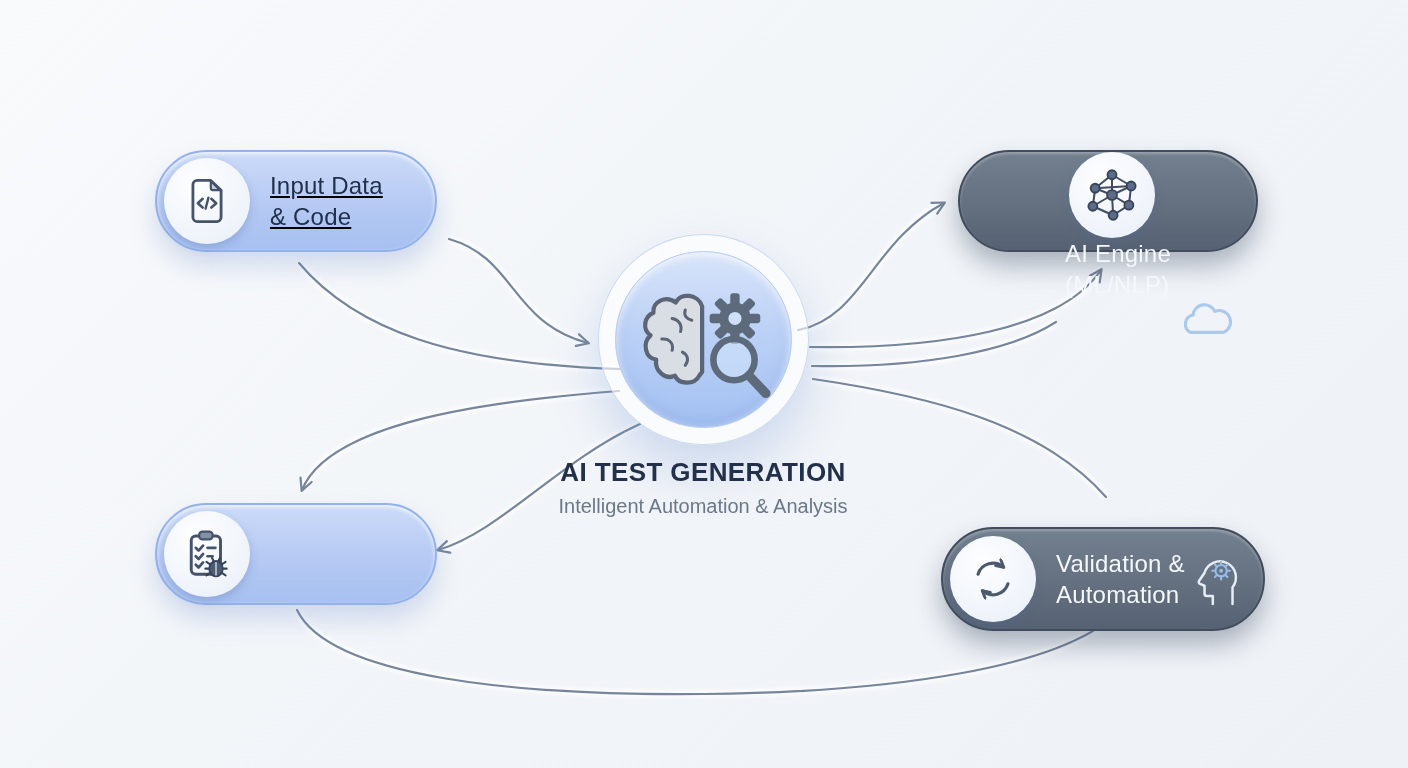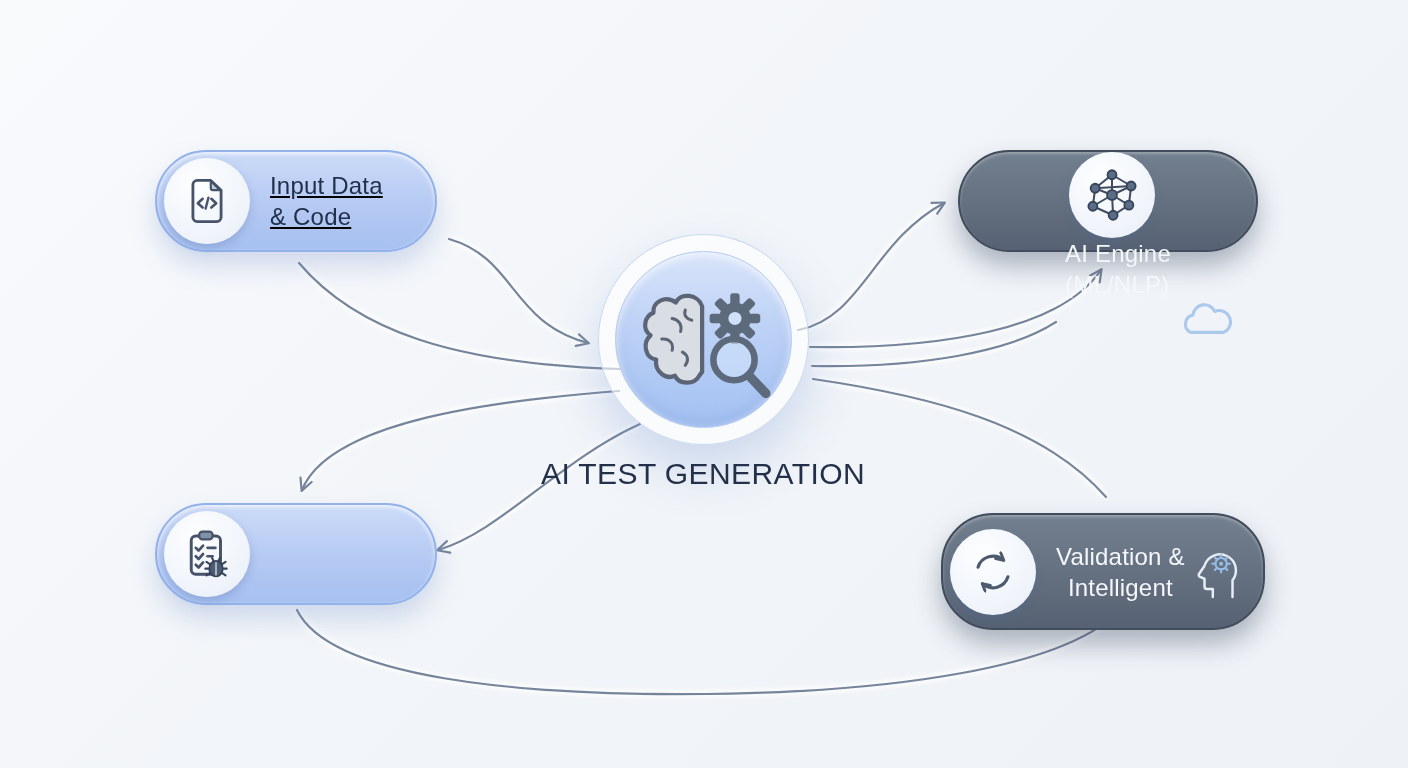--- a/index.html
+++ b/index.html
@@ -53,28 +53,28 @@
     background:linear-gradient(180deg,#d8e4fa 0%, #bcd1f6 45%, #a3c1f2 100%);
     border:1px solid #b6ccf2;
     box-shadow:inset 0 3px 8px rgba(255,255,255,.8), inset 0 -6px 14px rgba(130,160,220,.35);
     display:flex; align-items:center; justify-content:center;
   }
 
   .center-title {
     position:absolute; z-index:3; left:703px; top:457px; transform:translateX(-50%);
     text-align:center; white-space:nowrap;
   }
-  .center-title .t1 { font-size:30px; font-weight:400; letter-spacing:.4px; color:#22304a; }
+  .center-title .t1 { font-size:26px; font-weight:700; letter-spacing:.4px; color:#22304a; }
   .center-title .t2 { margin-top:7px; font-size:20px; font-weight:400; color:#6b7889; }
 
   
   .node-input      { left:155px; top:150px; width:282px; height:102px; }
   .node-engine     { left:958px; top:150px; width:300px; height:102px;flex-direction:column; }
   .node-generated  { left:155px; top:503px; width:282px; height:102px; }
-  .node-validation { left:941px; top:513px; width:324px; height:117px;text-align:center; }
+  .node-validation { left:941px; top:527px; width:324px; height:104px; }
 </style>
 </head>
 <body>
 
 <div class="stage">
 
   <svg class="connectors" width="1408" height="768" viewBox="0 0 1408 768">
     <defs>
       <filter id="glowf" x="-60%" y="-60%" width="220%" height="220%">
         <feGaussianBlur stdDeviation="2.6"></feGaussianBlur>
@@ -198,21 +198,21 @@
           <marker id="arrC" markerWidth="12" markerHeight="12" refX="7" refY="4.5" orient="auto" markerUnits="userSpaceOnUse">
             <path d="M1,1 L7.5,4.5 L1,8" fill="none" stroke="#4d5a6e" stroke-width="2.6" stroke-linecap="round" stroke-linejoin="round"></path>
           </marker>
         </defs>
         <path d="M10.7,19.7 A14,14 0 0 1 33.2,13.4" fill="none" stroke="#4d5a6e" stroke-width="2.8" stroke-linecap="round" marker-end="url(#arrC)"></path>
         <path d="M37.3,28.3 A14,14 0 0 1 14.8,34.6" fill="none" stroke="#4d5a6e" stroke-width="2.8" stroke-linecap="round" marker-end="url(#arrC)"></path>
       </svg>
     </div>
     <div class="label">
       <div>Validation &amp;</div>
-      <div>Intelligent</div>
+      <div>Automation</div>
     </div>
     <div class="side-icon">
       <svg width="50" height="56" viewBox="0 0 48 54">
         <path d="M19 51 v-7.5 h-5.5 a2.5 2.5 0 0 1 -2.5 -2.5 v-7.5 l-4.3 -1.8 a2 2 0 0 1 -0.9 -3 l5 -7.2 A15.5 15.5 0 1 1 38 35 v16" fill="none" stroke="#e6edf6" stroke-width="2.4" stroke-linecap="round" stroke-linejoin="round"></path>
         <circle cx="27" cy="19" r="5.5" fill="none" stroke="#96bce8" stroke-width="2"></circle>
         <circle cx="27" cy="19" r="1.9" fill="#96bce8"></circle>
         <g stroke="#96bce8" stroke-width="2" stroke-linecap="round">
           <line x1="32.5" y1="19" x2="35.5" y2="19"></line>
             <line x1="30.9" y1="22.9" x2="33" y2="25"></line>
           <line x1="27" y1="24.5" x2="27" y2="27.5"></line>
@@ -261,15 +261,16 @@
         </g>
 
         <circle cx="112" cy="101" r="22" fill="rgba(210,230,250,0.55)" stroke="#5d6a7c" stroke-width="7"></circle>
         <line x1="128" y1="118" x2="146" y2="137" stroke="#5d6a7c" stroke-width="10" stroke-linecap="round"></line>
       </svg>
     </div>
   </div>
 
   <div class="center-title">
     <div class="t1">AI TEST GENERATION</div>
+    <div class="t2">Intelligent Automation &amp; Analysis</div>
   </div>
 
 </div>
 
 </body></html>

